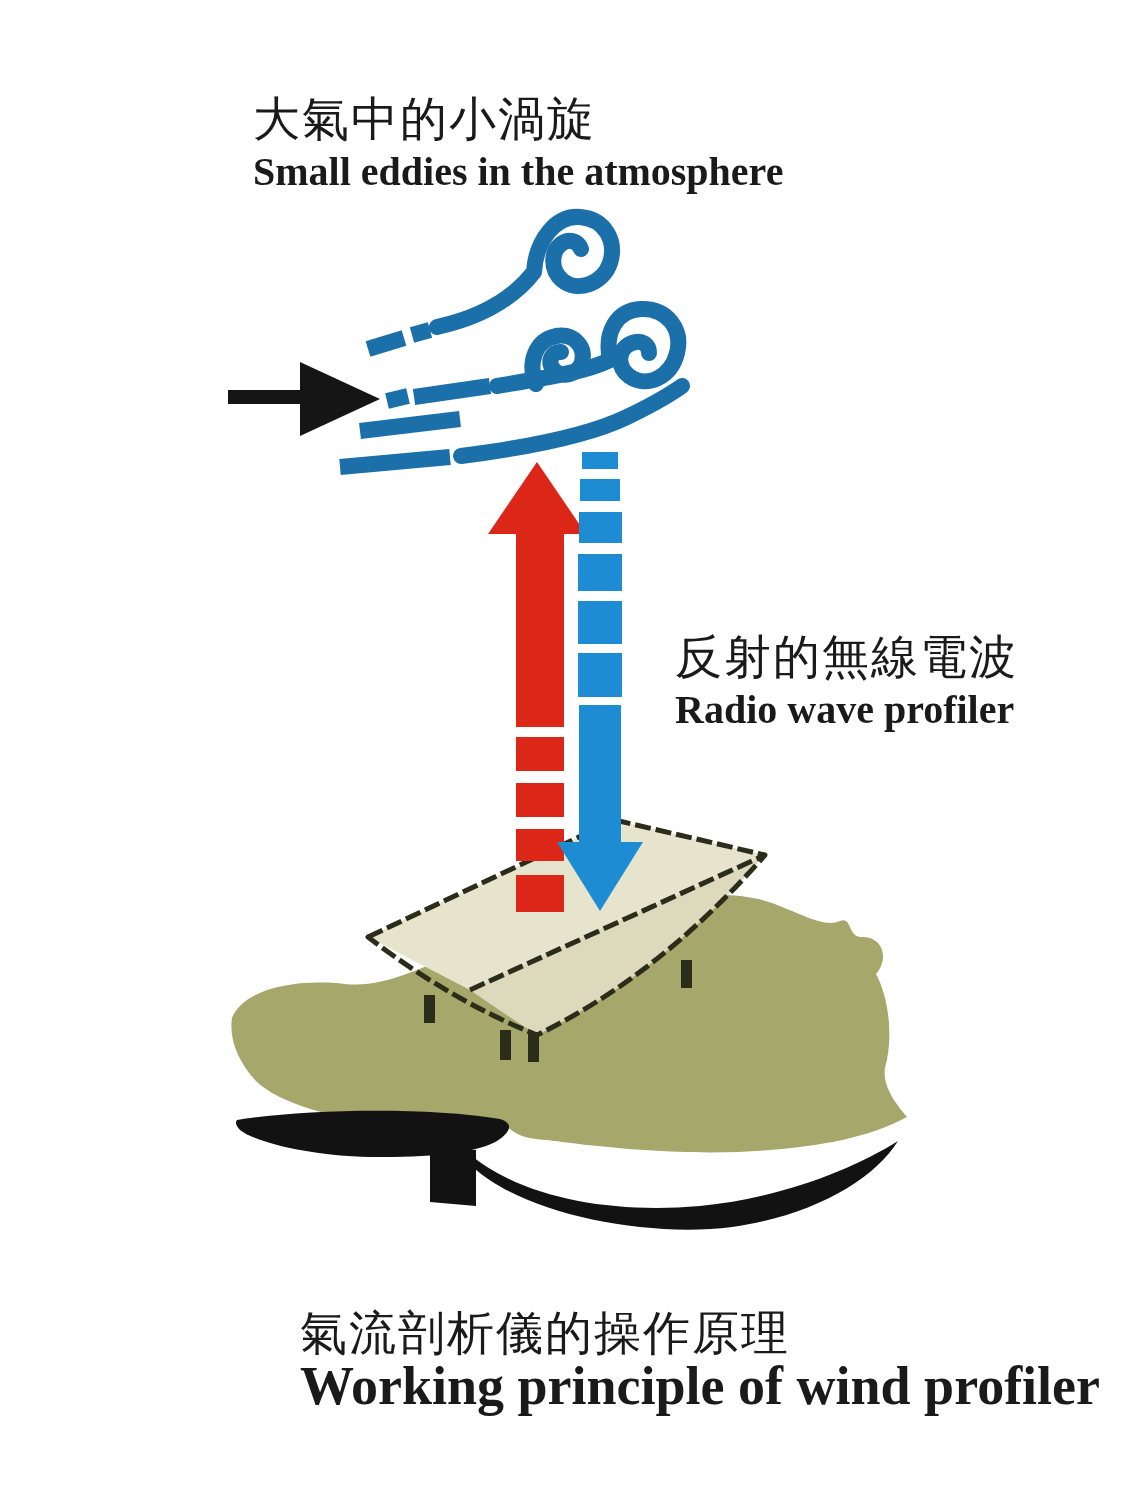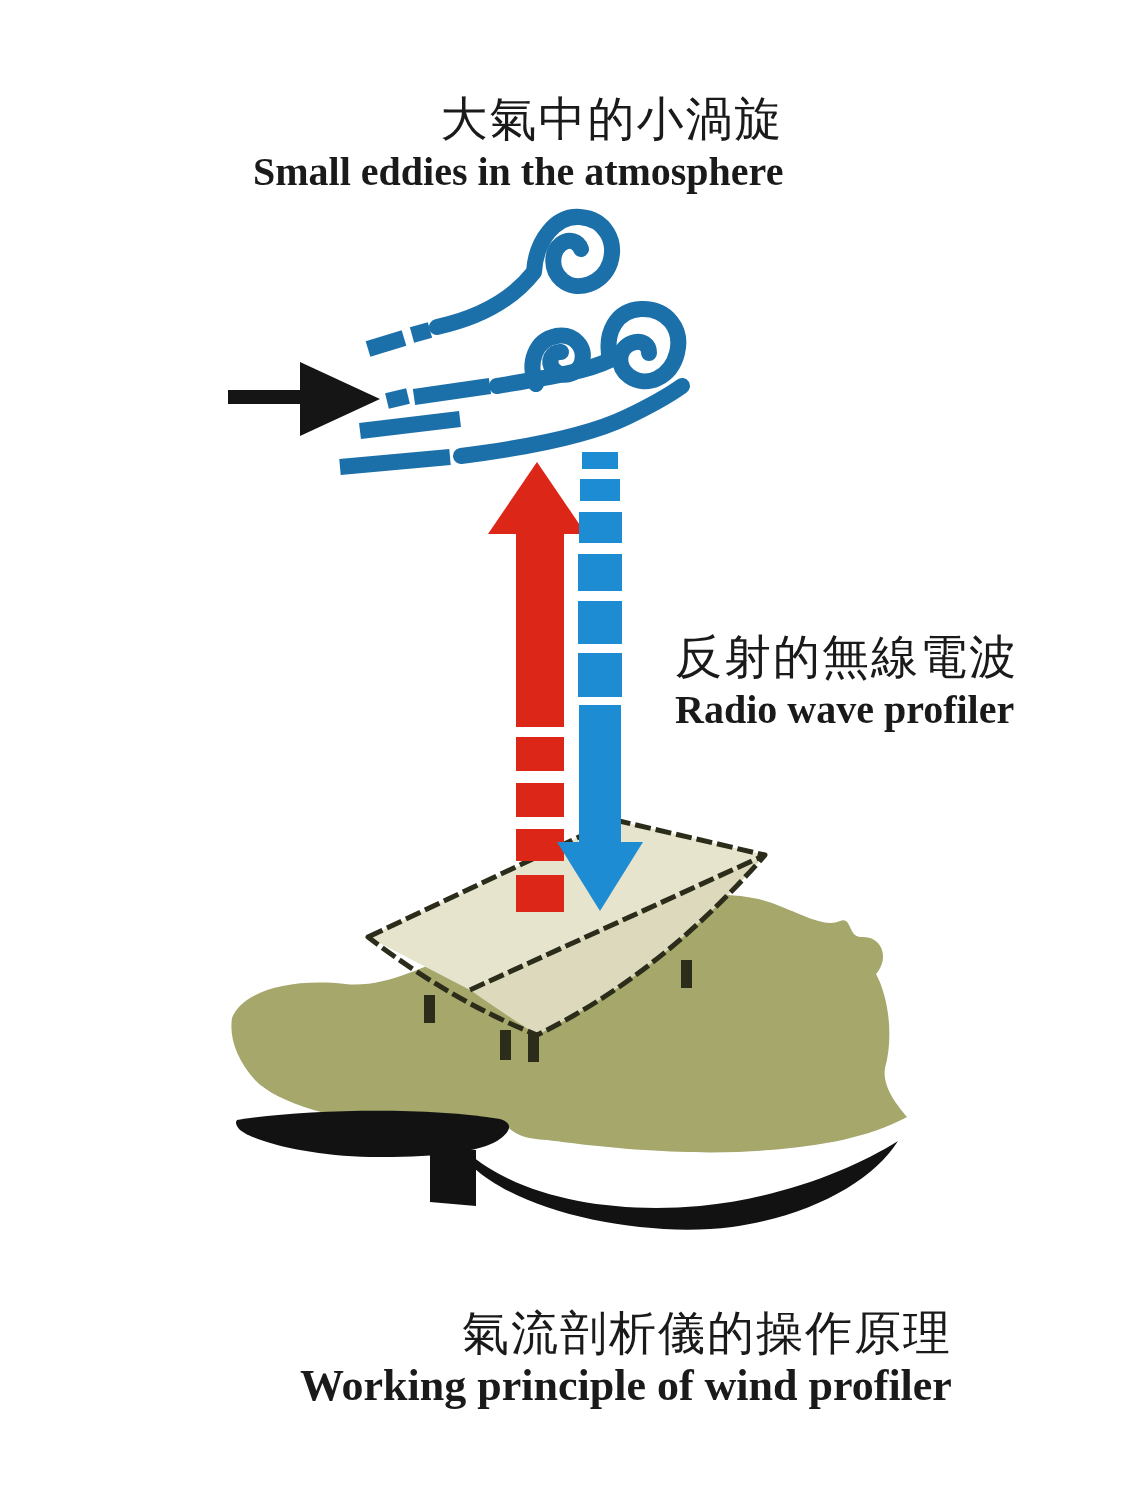--- a/index.html
+++ b/index.html
@@ -10,23 +10,23 @@
     --antenna-outline:#2B2D1A; --shadow-black:#121212;
   }
   html,body{margin:0;padding:0;background:#e8e8e8;}
   #stage{
     position:relative; width:1125px; height:1500px;
     background:var(--background); overflow:hidden; margin:0 auto;
     font-family:"Liberation Serif","DejaVu Serif",serif; color:var(--text);
   }
   #diagram-svg{position:absolute;left:0;top:0;z-index:1;}
   .label{position:absolute; z-index:2; white-space:nowrap;}
-  .zh{display:block; font-size:47px; line-height:58px; letter-spacing:2px; font-weight:400;text-align:right;}
+  .zh{display:block; font-size:47px; line-height:58px; letter-spacing:2px; font-weight:400;}
   .en{display:block; font-size:40px; line-height:48px; font-weight:700;}
-  .caption .en{font-size:44px;}
+  .caption .en{font-size:54px;}
   
   .eddy{fill:none; stroke:var(--eddy-blue); stroke-width:16; stroke-linecap:round; stroke-linejoin:round;}
   .eddy-dash{fill:none; stroke:var(--eddy-blue); stroke-width:16; stroke-linecap:butt;}
   .red-fill{fill:var(--wave-red);}
   .blue-fill{fill:var(--wave-blue);}
   .black-fill{fill:var(--arrow-black);}
   .green-fill{fill:var(--ground-green);}
   .shadow-fill{fill:var(--shadow-black);}
   .panel-light{fill:var(--antenna-light);}
   .panel-shade{fill:var(--antenna-shade);}

